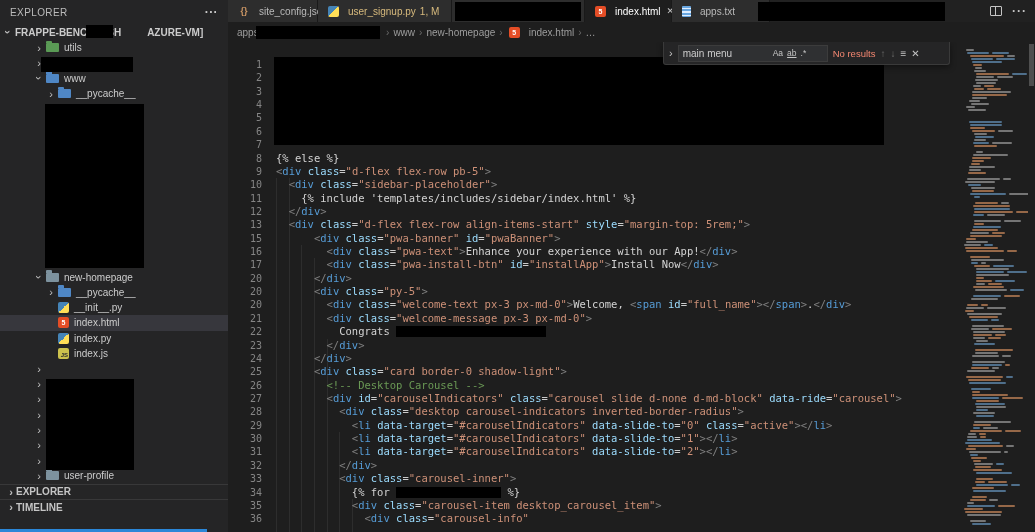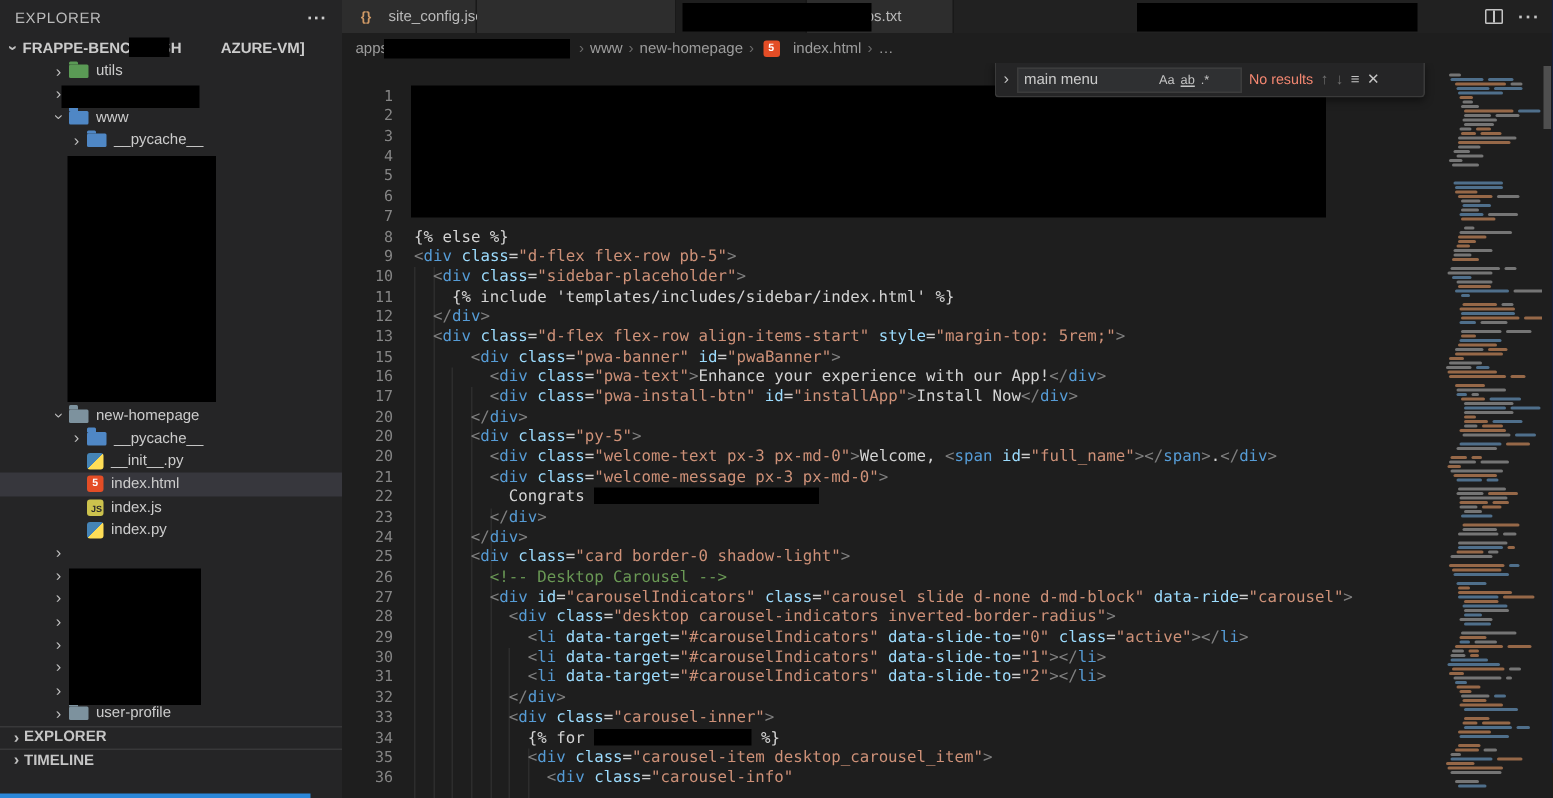--- a/index.html
+++ b/index.html
@@ -1,17 +1,17 @@
 <!DOCTYPE html>
 <html><head>
 <meta charset="utf-8">
 <style>
   html,body{margin:0;padding:0;background:#101010;}
   *{box-sizing:border-box;}
-  .app{position:relative;width:1035px;height:532px;background:#1d4ed8;overflow:hidden;
+  .app{position:relative;width:1035px;height:532px;background:#0f766e;overflow:hidden;
        font-family:"Liberation Sans",sans-serif;color:#cccccc;font-size:10px;}
   
   .sidebar{position:absolute;left:0;top:0;width:228px;height:532px;background:#252526;overflow:hidden;}
   .sb-title{height:24px;display:flex;align-items:center;padding:0 10px;color:#bbbbbb;letter-spacing:.4px;}
   .sb-title .more{margin-left:auto;color:#cccccc;font-weight:bold;font-size:12px;cursor:pointer;}
   .sb-root{height:16px;display:flex;align-items:center;font-weight:bold;color:#cccccc;}
   .sb-root .chev{margin-left:3px;}
   .sb-root .gap{display:inline-block;width:26px;}
   .tree-row{height:15.3px;display:flex;align-items:center;white-space:nowrap;color:#cccccc;}
   .tree-row.sel{background:#37373d;}
@@ -167,27 +167,27 @@
           <span class="fi fi-py"></span>
           <span>__init__.py</span>
         </div>
         <div class="tree-row sel">
           <span class="indf"></span>
           <span class="fi fi-html">5</span>
           <span>index.html</span>
         </div>
         <div class="tree-row">
           <span class="indf"></span>
+          <span class="fi fi-py"></span>
+          <span>index.py</span>
+        </div>
+        <div class="tree-row">
+          <span class="indf"></span>
           <span class="fi fi-js">JS</span>
           <span>index.js</span>
-        </div>
-        <div class="tree-row">
-          <span class="indf"></span>
-          <span class="fi fi-py"></span>
-          <span>index.py</span>
         </div>
         <div class="tree-row">
           <span class="chev ind1">›</span>
         </div>
         <div class="tree-row">
           <span class="chev ind1">›</span>
         </div>
         <div class="tree-row">
           <span class="chev ind1">›</span>
         </div>
@@ -220,20 +220,25 @@
       <span>TIMELINE</span>
     </div>
   </aside>
 
   <div class="editor-col">
     <div class="tabbar">
       <div id="tabs" style="display:flex;">
           <div class="tab" style="width: 90px;">
             <span class="fi fi-json">{}</span>
             <span>site_config.json</span>
+          </div>
+          <div class="tab modified" style="width: 134px;">
+            <span class="fi fi-py"></span>
+            <span>user_signup.py</span>
+            <span>1, M</span>
           </div>
           <div class="tab" style="width: 133px;"></div>
           <div class="tab active" style="width: 87px;">
             <span class="fi fi-html">5</span>
             <span>index.html</span>
             <span class="close">✕</span>
           </div>
           <div class="tab" style="width: 98px;">
             <span class="fi fi-txt"></span>
             <span>apps.txt</span>

